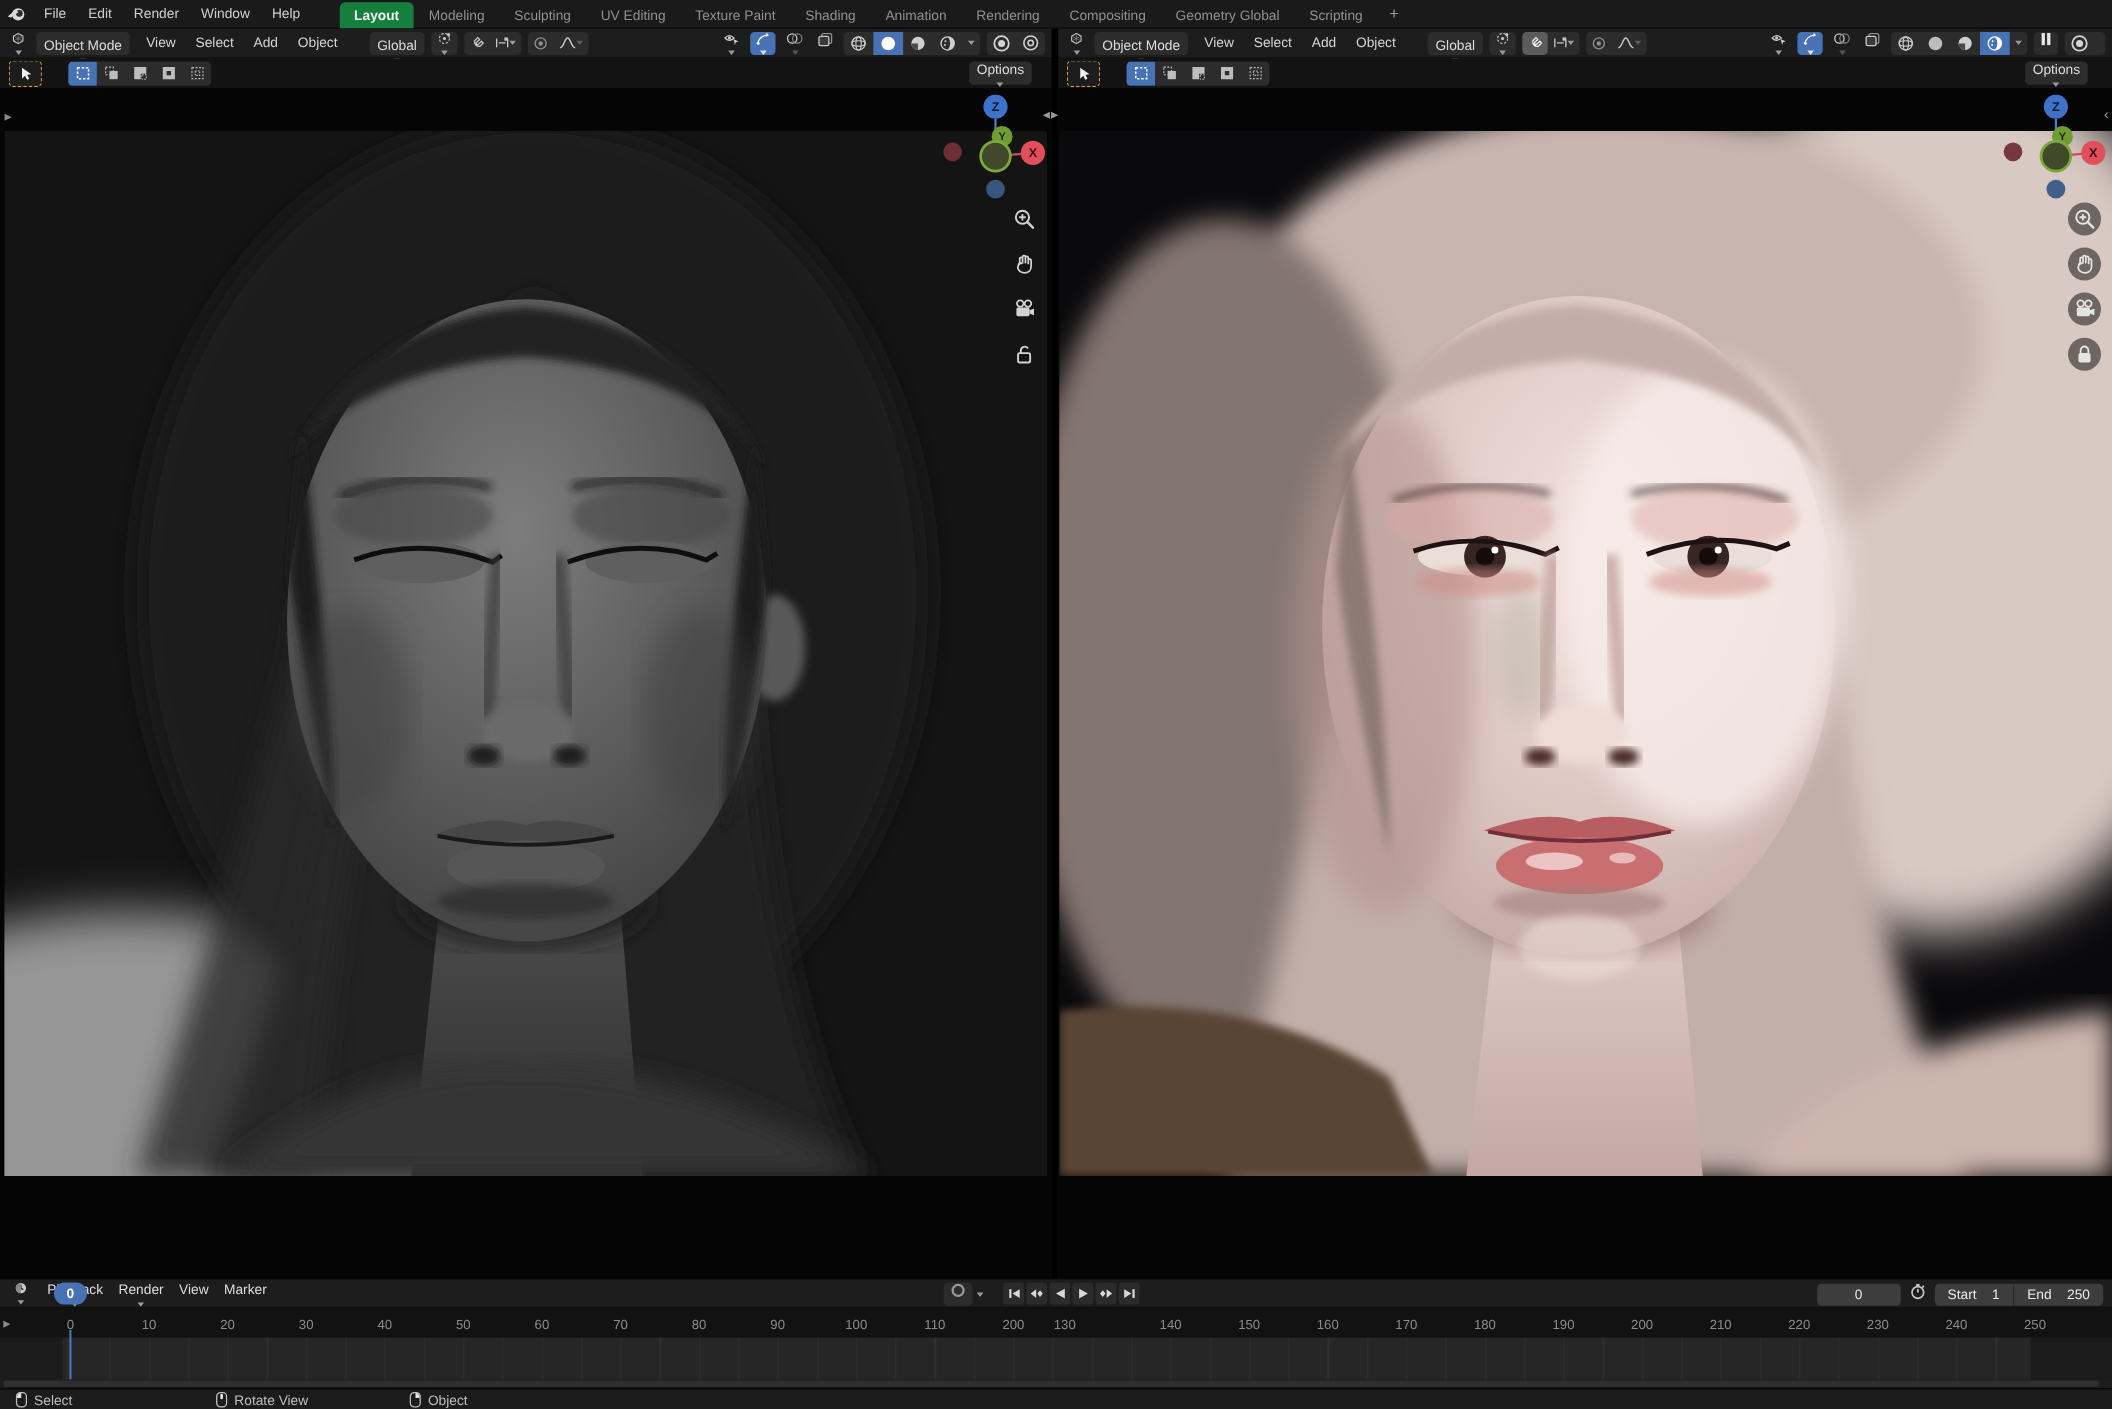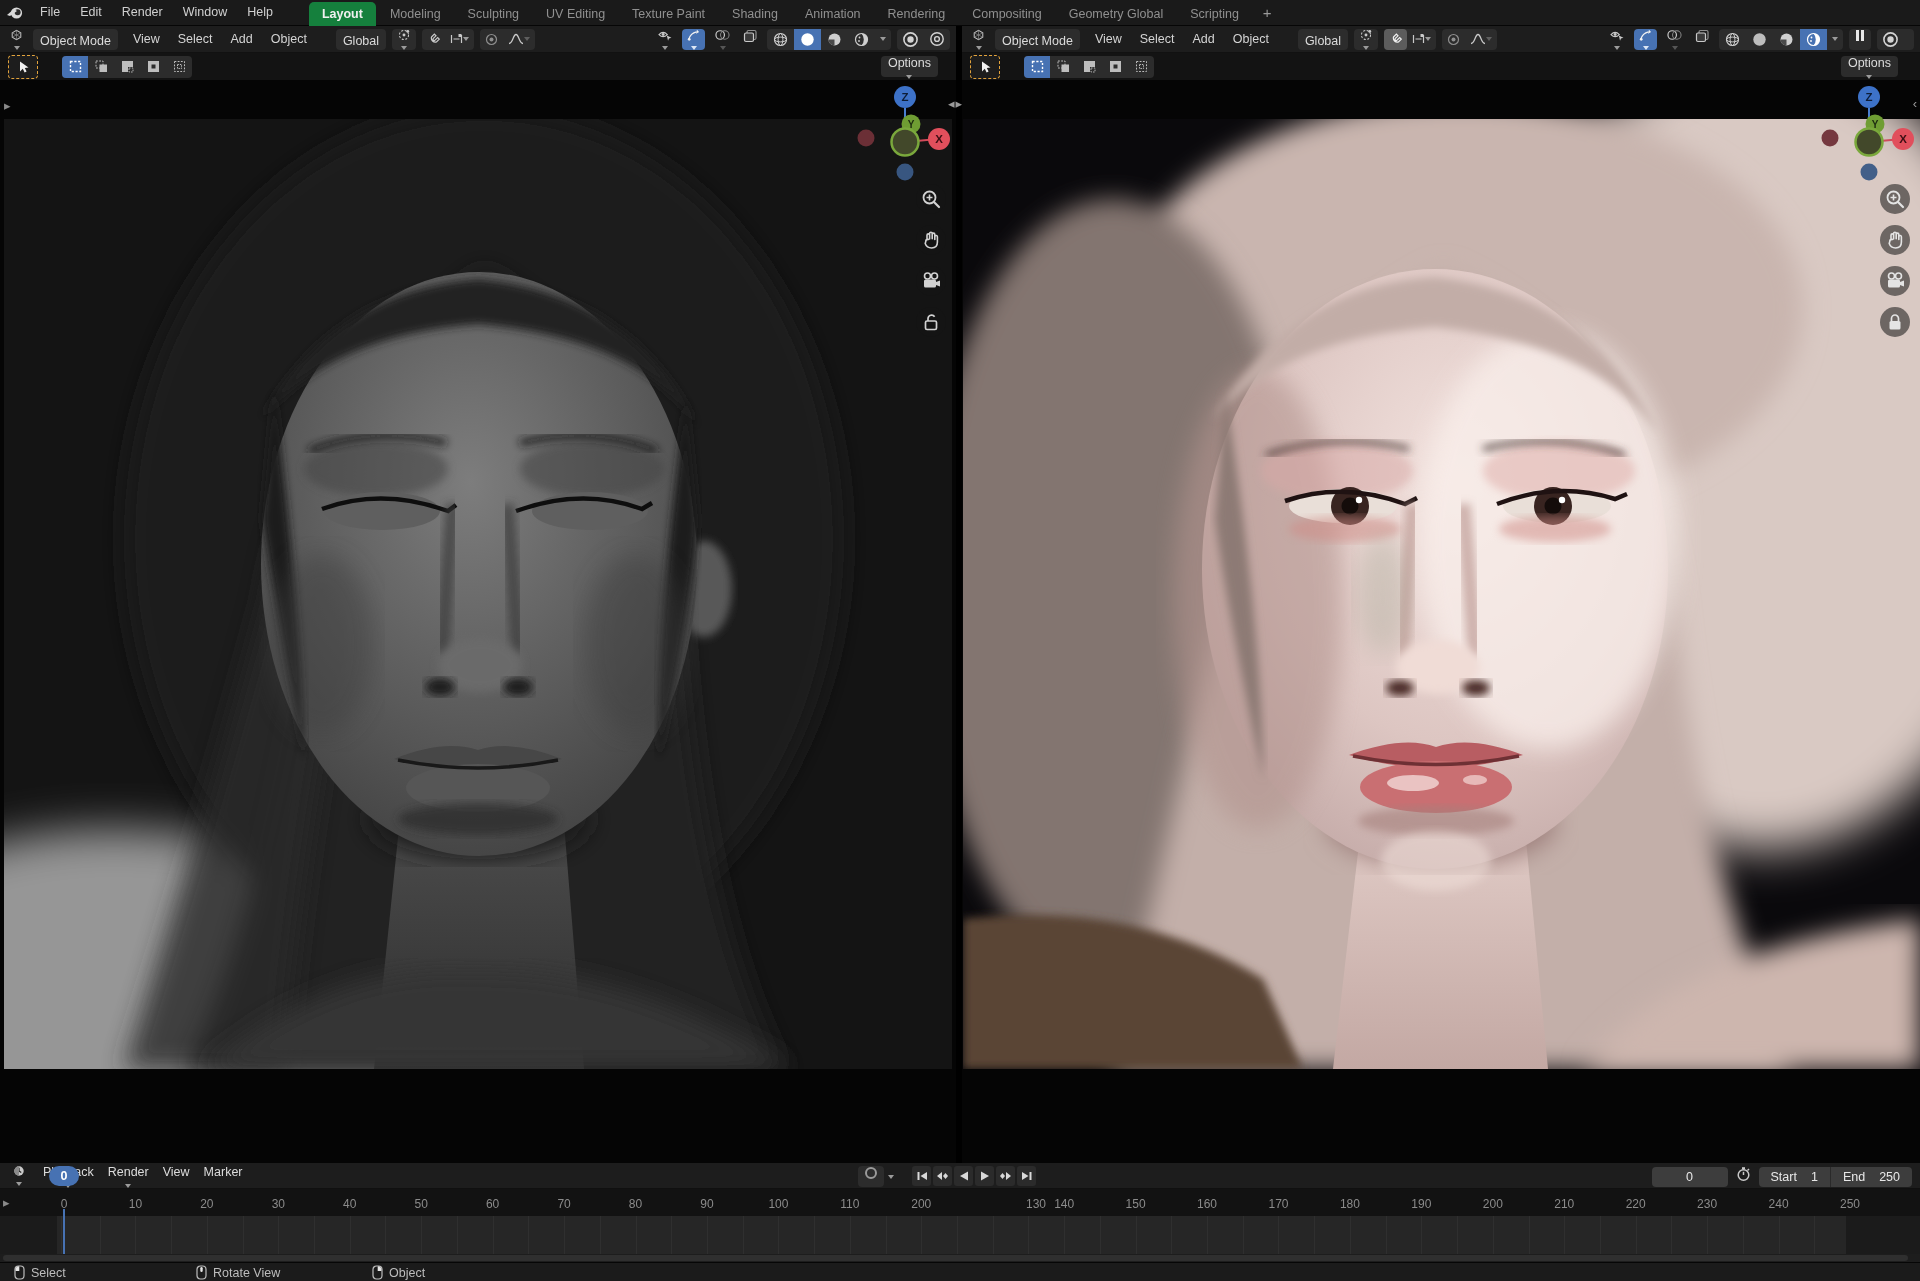--- a/index.html
+++ b/index.html
@@ -839,21 +839,21 @@
       <span class="ruler-label" style="left: 278.32px;">30</span>
       <span class="ruler-label" style="left: 349.76px; text-align: center;">40</span>
       <span class="ruler-label" style="left: 421.2px;">50</span>
       <span class="ruler-label" style="left: 492.64px;">60</span>
       <span class="ruler-label" style="left: 564.08px;">70</span>
       <span class="ruler-label" style="left: 635.52px;">80</span>
       <span class="ruler-label" style="left: 706.96px;">90</span>
       <span class="ruler-label" style="left: 778.4px;">100</span>
       <span class="ruler-label" style="left: 849.84px;">110</span>
       <span class="ruler-label" style="left: 921.28px;">200</span>
-      <span class="ruler-label" style="left: 1036px; margin-top: 25px;">130</span>
+      <span class="ruler-label" style="left: 968px; margin-top: 25px;">130</span>
       <span class="ruler-label" style="left: 1064.16px;">140</span>
       <span class="ruler-label" style="left: 1135.6px;">150</span>
       <span class="ruler-label" style="left: 1207.04px;">160</span>
       <span class="ruler-label" style="left: 1278.48px;">170</span>
       <span class="ruler-label" style="left: 1349.92px;">180</span>
       <span class="ruler-label" style="left: 1421.36px;">190</span>
       <span class="ruler-label" style="left: 1492.8px;">200</span>
       <span class="ruler-label" style="left: 1564.24px;">210</span>
       <span class="ruler-label" style="left: 1635.68px;">220</span>
       <span class="ruler-label" style="left: 1707.12px;">230</span>

